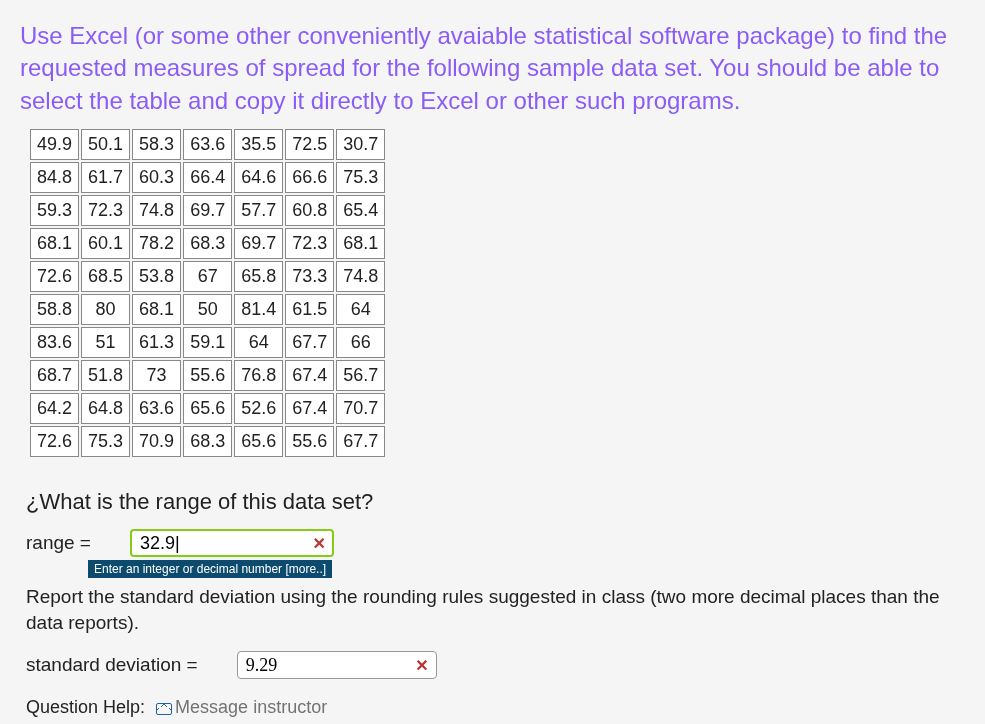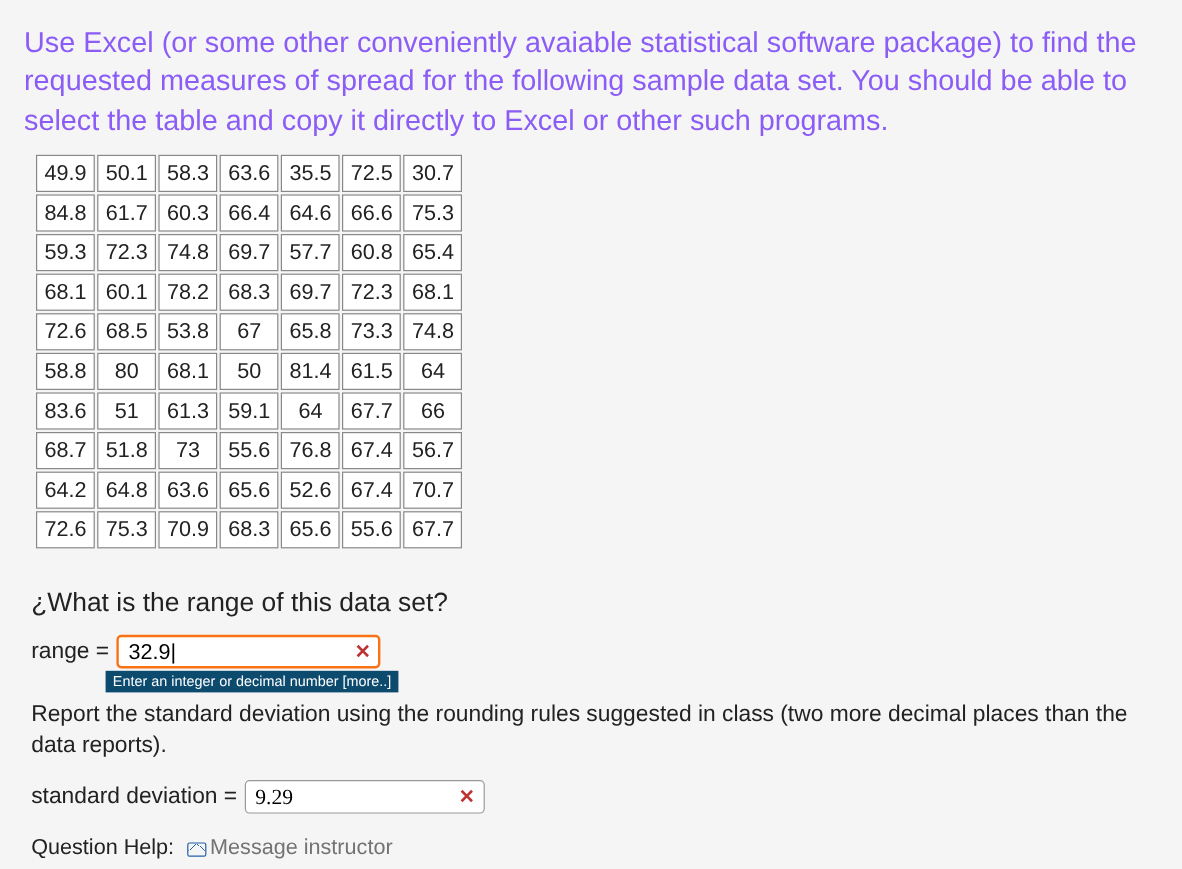--- a/index.html
+++ b/index.html
@@ -32,34 +32,35 @@
     }
     .sub-question {
       font-size: 22px;
       margin: 26px 0 14px 6px;
     }
     .answer-row {
       display: flex;
       align-items: center;
       margin: 0 0 2px 6px;
       font-size: 19px;
+      gap: 33px;
     }
     .answer-label {
       margin-right: 6px;
     }
     .answer-input-wrap {
       position: relative;
       display: inline-block;
     }
     .answer-input {
-      border: 2px solid #f97316;
+      border: 2px solid #84cc16;
       border-radius: 4px;
       padding: 3px 32px 3px 8px;
       font-size: 18px;
-      width: 220px;
+      width: 204px;
       height: 28px;
       background: #fff;
     }
     .answer-input.std {
       border: 1px solid #999;
       width: 200px;
       font-family: Liberation Serif, serif;
     }
     .x-mark {
       position: absolute;

